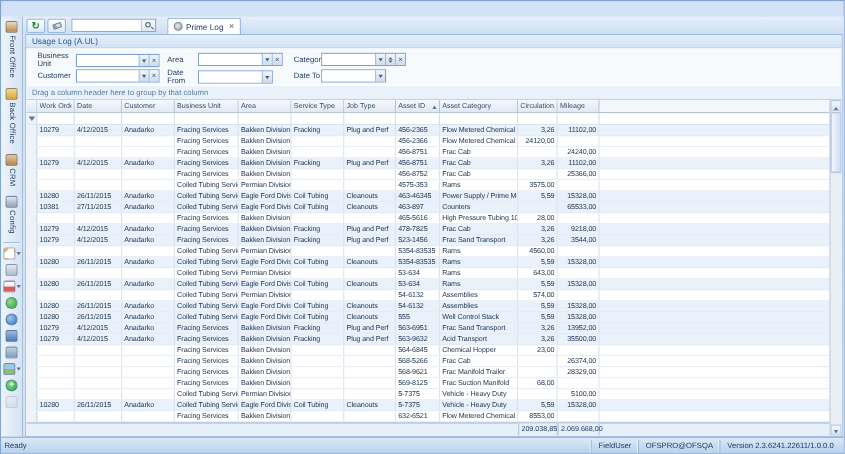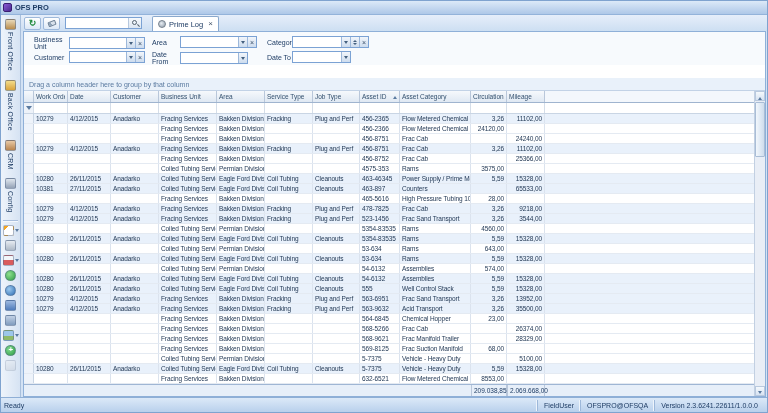--- a/index.html
+++ b/index.html
@@ -122,24 +122,20 @@
     background:linear-gradient(#dce9f8,#b9d0ec); border-top:1px solid #8fafd6;
     display:flex; align-items:center; font-size:7px; color:#1e3c64; padding:0 3px; }
   .statusbar .spacer { flex:1; }
   .seg { border-left:1px solid #9db8da; box-shadow:-1px 0 0 #eef4fb; padding:0 6px; height:11px; line-height:11px; }
 </style>
 </head>
 <body>
 
 <div id="app">
 
-  <div class="titlebar">
-    <span class="appicon"></span>
-    <span class="apptitle">OFS PRO</span>
-  </div>
 
   <div class="sidebar">
     <div id="sideTabs">
         <div class="side-tab">
           <div class="side-icon front-office-icon"></div>
           <span class="side-label">Front Office</span>
         </div>
         <div class="side-tab">
           <div class="side-icon back-office-icon"></div>
           <span class="side-label">Back Office</span>
@@ -206,20 +202,21 @@
           </button>
       </span>
       <div class="tab">
         <span class="tabicon"></span>
         <span>Prime Log</span>
         <span class="tabclose">×</span>
       </div>
     </div>
 
     <div class="panel">
+      <div class="panel-caption">Usage Log (A.UL)</div>
       <div class="filters" id="filters">
           <div class="ffield r1 c1">
             <span class="flabel">Business Unit</span>
             <span class="fbox">
               <input class="finput" style="">
               <span class="fbtn dropdown">
                 <i class="tri-down"></i>
               </span>
               <span class="fbtn clear">×</span>
             </span>

